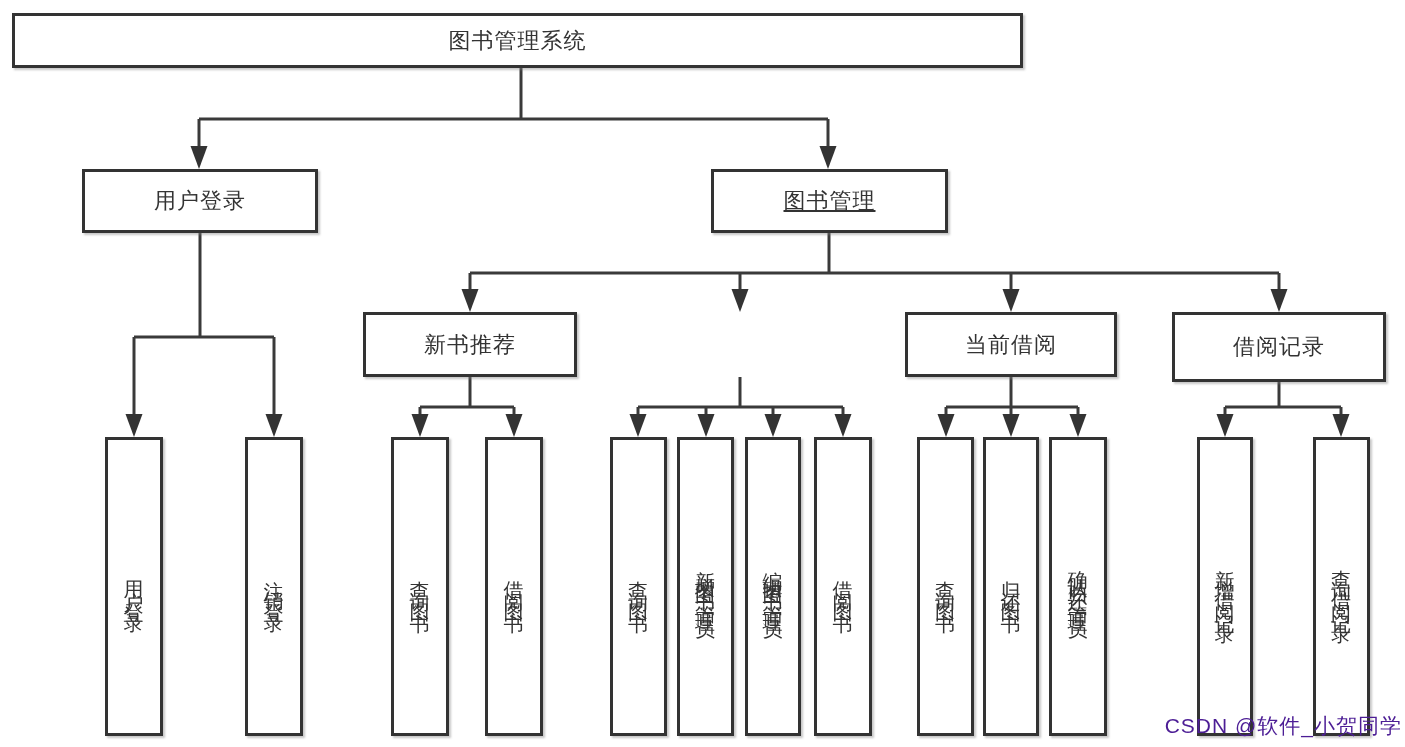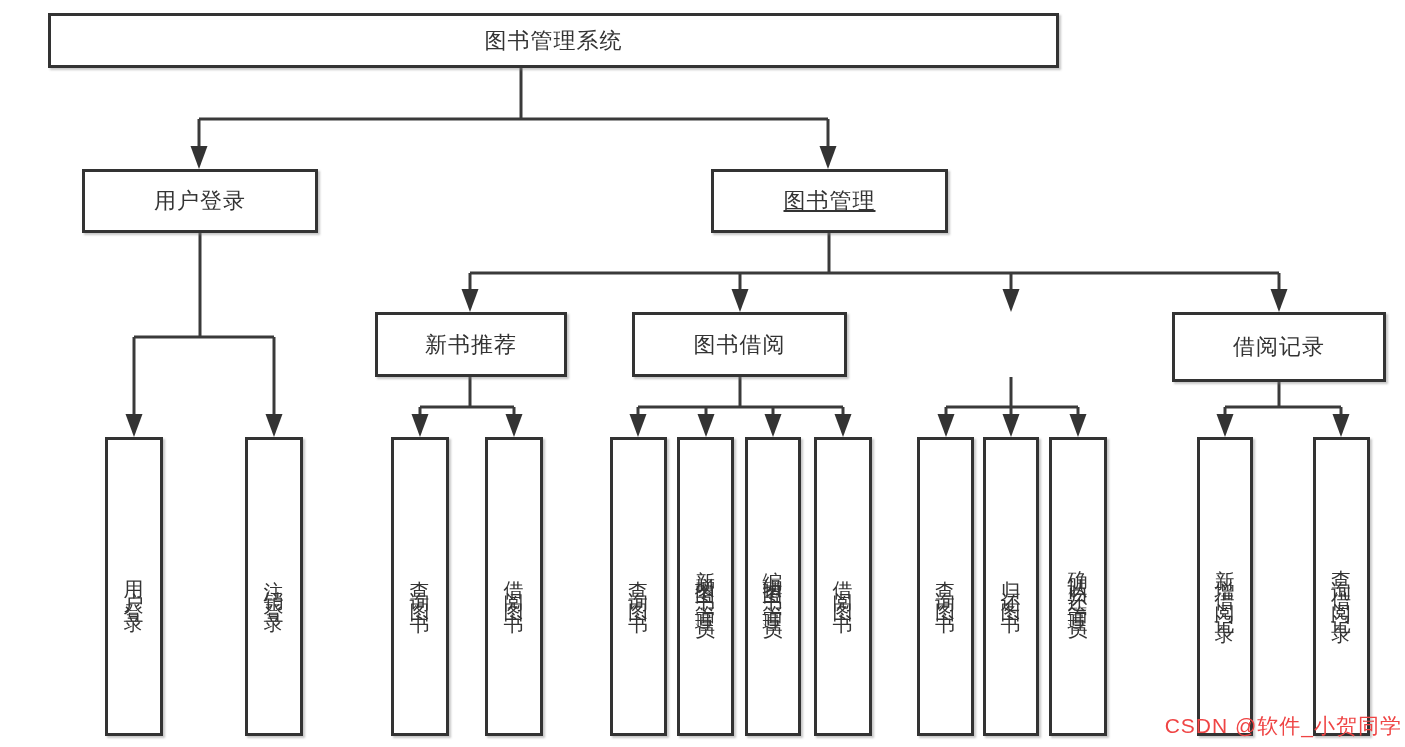--- a/index.html
+++ b/index.html
@@ -55,21 +55,21 @@
     line-height: 1;
   }
   .vshort { letter-spacing: 11px; }
   .vlong  { letter-spacing: 7px; }
   .watermark {
     position: absolute;
     top: 712px;
     right: 3px;
     font-size: 21px;
     letter-spacing: 1px;
-    color: #ef4444;
+    color: #4c1d95;
     white-space: nowrap;
   }
 </style>
 </head>
 <body>
 
 <div class="stage">
 
   <svg class="connectors" viewBox="0 0 1405 747">
 
@@ -127,27 +127,27 @@
       <polygon points="1069.5,414 1086.5,414 1078,437"></polygon>
 
     <path d="M1279 377 V407"></path>
     <path d="M1225 407 H1341"></path>
     <path d="M1225 407 V416"></path>
       <polygon points="1216.5,414 1233.5,414 1225,437"></polygon>
     <path d="M1341 407 V416"></path>
       <polygon points="1332.5,414 1349.5,414 1341,437"></polygon>
   </svg>
 
-  <div class="node hbox" style="left:12px; top:13px; width:1011px; height:55px;margin-left:36px;">图书管理系统</div>
+  <div class="node hbox" style="left:12px; top:13px; width:1011px; height:55px;">图书管理系统</div>
 
   <div class="node hbox" style="left:82px; top:169px; width:236px; height:64px;">用户登录</div>
   <div class="node hbox" style="left:711px; top:169px; width:237px; height:64px;text-decoration:underline;">图书管理</div>
 
-  <div class="node hbox" style="left:363px; top:312px; width:192px; height:65px;margin-left:12px;">新书推荐</div>
-  <div class="node hbox" style="left:632px; top:312px; width:215px; height:65px;">图书借阅</div>
+  <div class="node hbox" style="left:363px; top:312px; width:214px; height:65px;">新书推荐</div>
+  <div class="node hbox" style="left:905px; top:312px; width:212px; height:65px;">当前借阅</div>
   <div class="node hbox" style="left:1172px; top:312px; width:214px; height:70px;">借阅记录</div>
 
   <div class="node vbox vshort" style="left:105px; top:437px; width:58px; height:299px;">用户登录</div>
   <div class="node vbox vshort" style="left:245px; top:437px; width:58px; height:299px;">注销登录</div>
 
   <div class="node vbox vshort" style="left:391px; top:437px; width:58px; height:299px;">查询图书</div>
   <div class="node vbox vshort" style="left:485px; top:437px; width:58px; height:299px;">借阅图书</div>
 
   <div class="node vbox vshort" style="left:610px; top:437px; width:57px; height:299px;">查询图书</div>
   <div class="node vbox vlong" style="left:677px; top:437px; width:57px; height:299px;">新增图书（管理员）</div>

